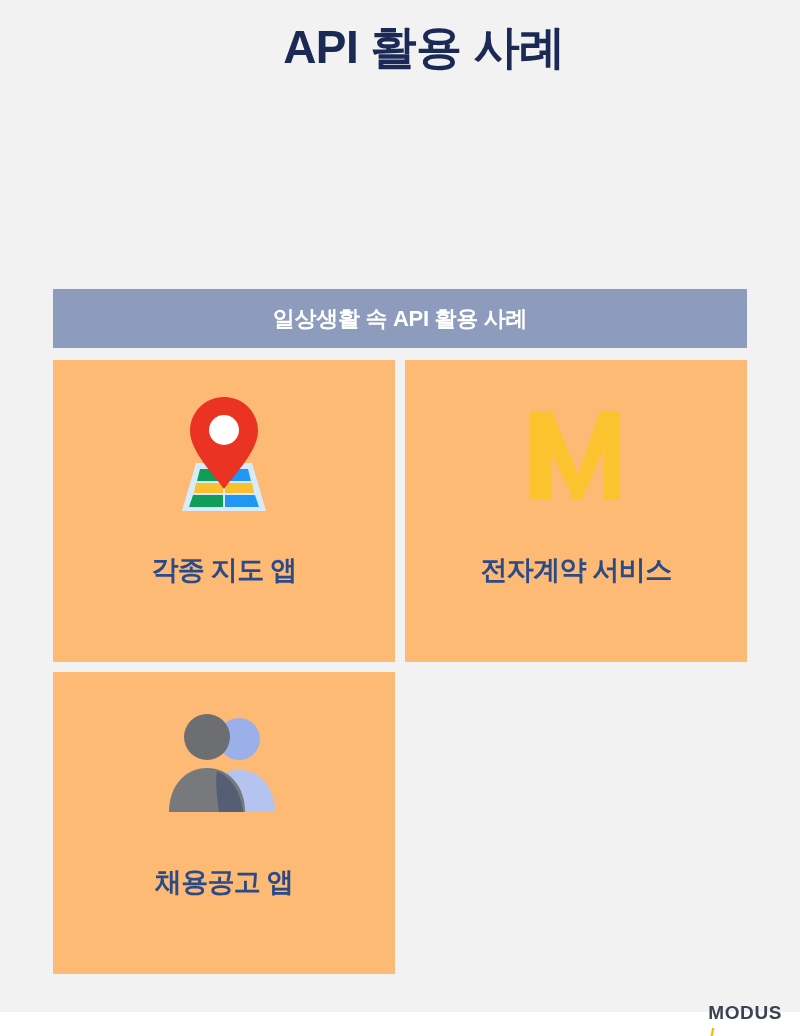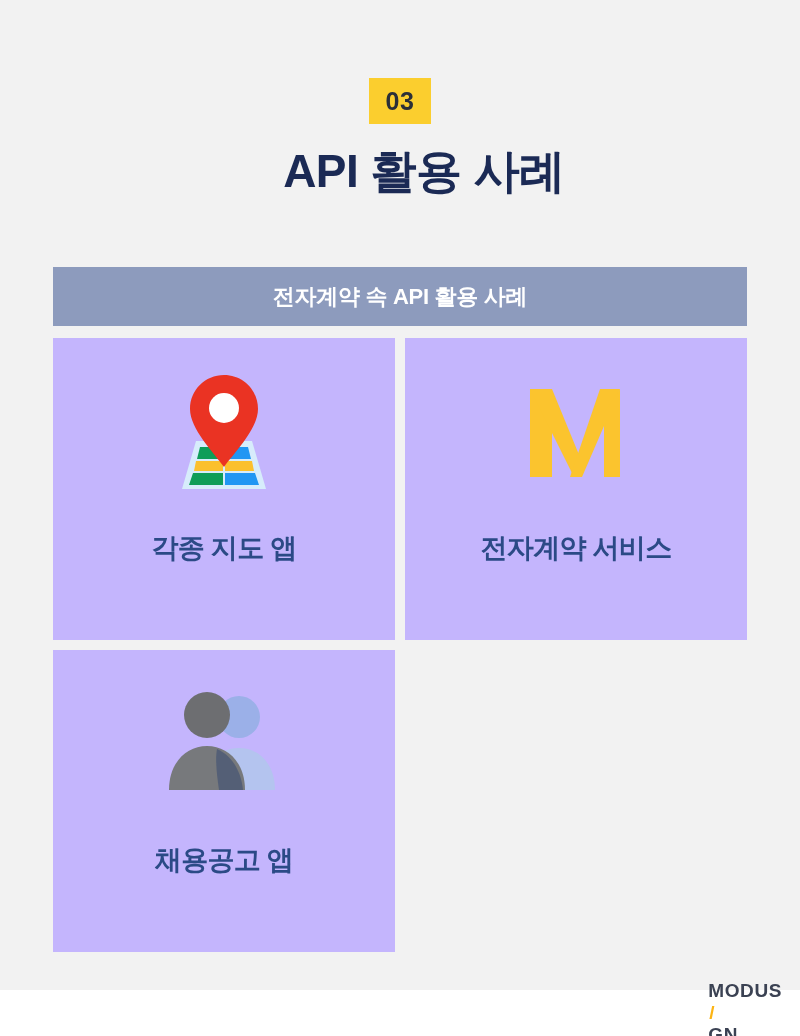--- a/index.html
+++ b/index.html
@@ -77,21 +77,21 @@
     position: absolute;
     left: 53px;
     top: 338px;
     width: 694px;
     display: grid;
     grid-template-columns: 342px 342px;
     grid-template-rows: 302px 302px;
     gap: 10px;
   }
   .card {
-    background: #c4b5fd;
+    background: #fdba74;
     display: flex;
     flex-direction: column;
     align-items: center;
     justify-content: flex-start;
     box-sizing: border-box;
   }
   .card-icon {
     height: 190px;
     display: flex;
     align-items: center;
@@ -135,28 +135,25 @@
     padding: 0 1px;
   }
 
   svg { display: block; }
 </style>
 </head>
 <body>
 
 <div class="page">
 
-  <div class="badge-wrap">
-    <div class="badge">03</div>
-  </div>
 
   <div class="title">API 활용 사례</div>
 
   <div class="section-header">
-    <span>전자계약 속 API 활용 사례</span>
+    <span>일상생활 속 API 활용 사례</span>
   </div>
 
   <div class="grid">
 
     <div class="card">
       <div class="card-icon">
         <span>
           <svg width="120" height="124" viewBox="0 0 120 124">
 
             <polygon points="18,118 32,70 88,70 102,118" fill="#d7ecfb"></polygon>

